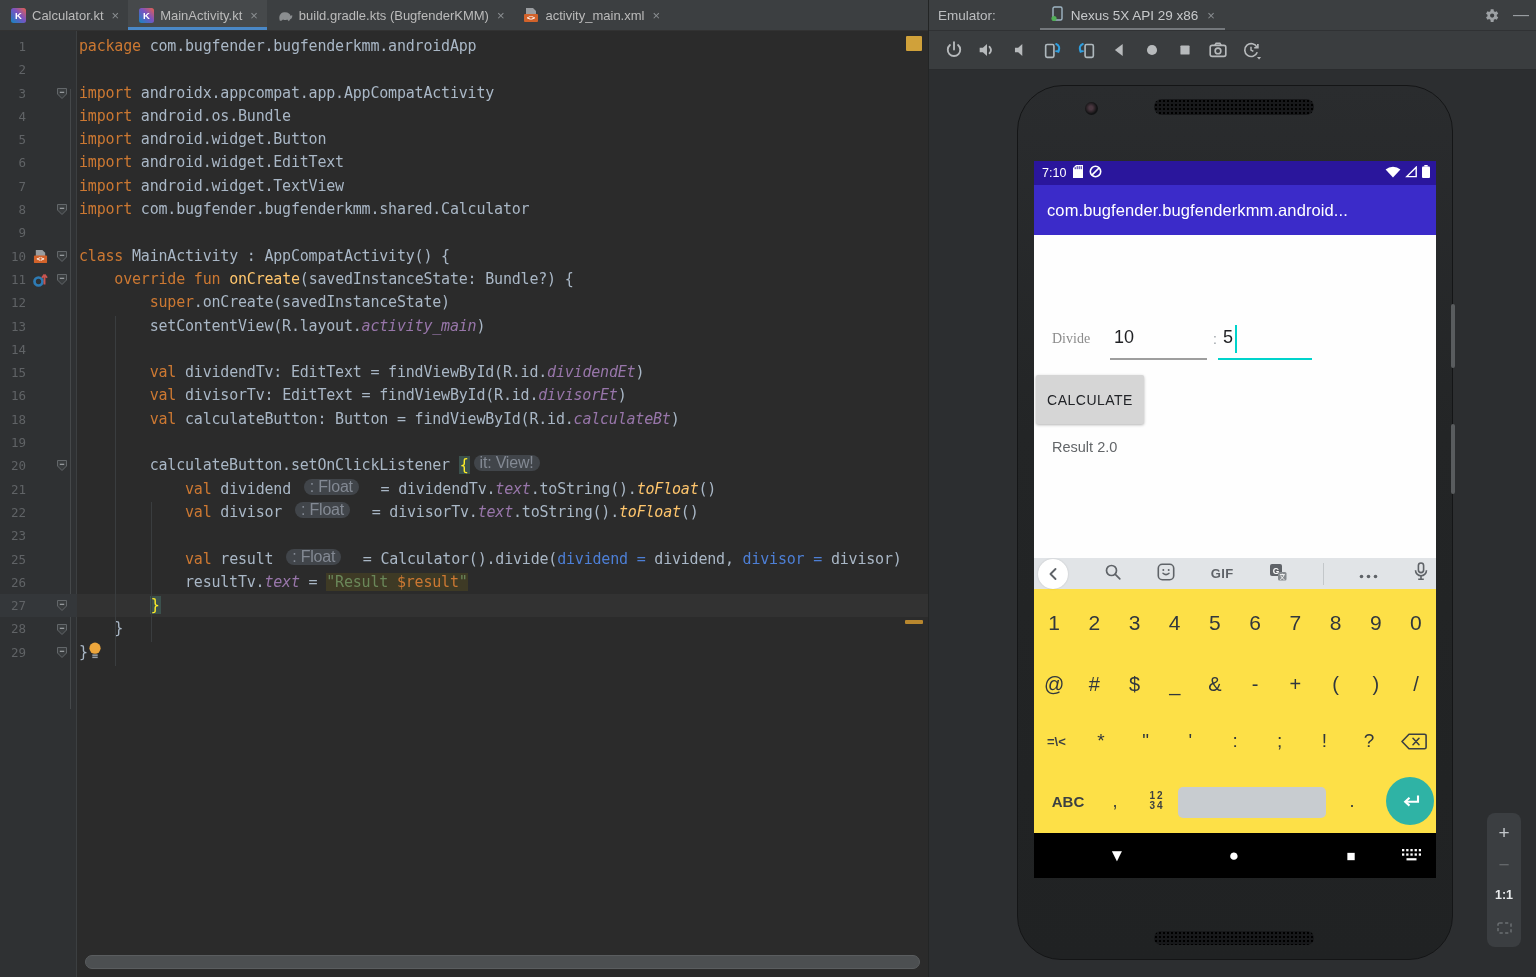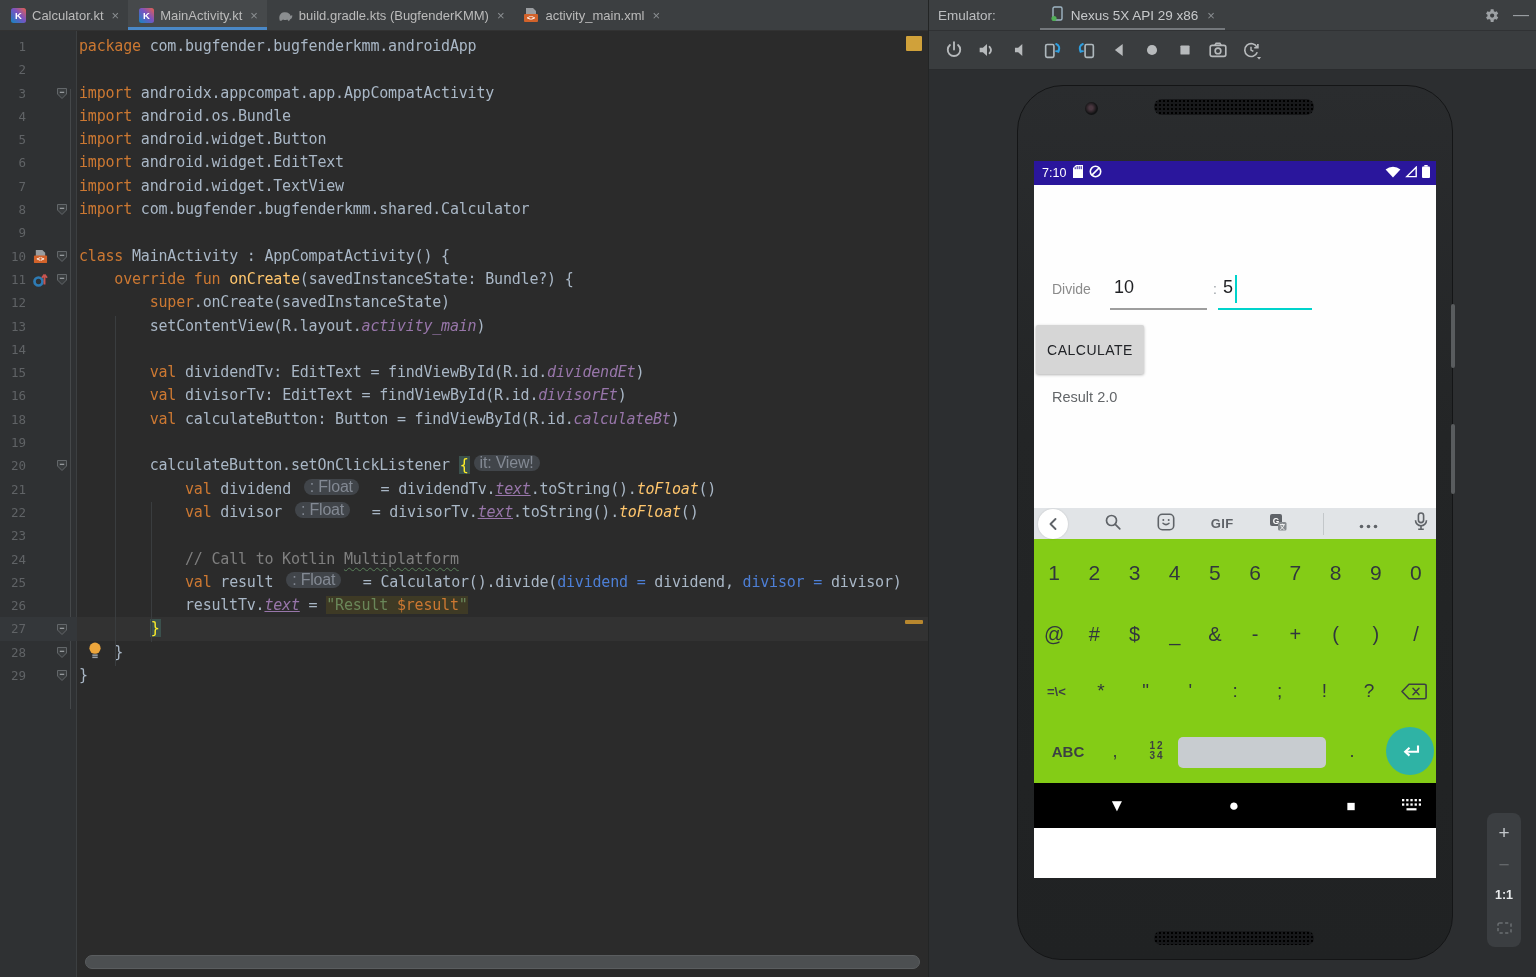--- a/index.html
+++ b/index.html
@@ -18,21 +18,21 @@
   .lines{position:absolute;left:0;top:4px;right:0;}
   .ln{display:flex;height:23.3px;line-height:23.3px;white-space:pre;}
   .ln .g{width:77px;flex:none;display:flex;align-items:center;}
   .ln .gnum{width:26px;text-align:right;font-family:"DejaVu Sans Mono",monospace;font-size:12.5px;color:#606366;font-style:normal;}
   .ln .gicon{width:29px;text-align:center;font-style:normal;display:flex;justify-content:center;align-items:center;}
   .ln .gfold{width:14px;font-style:normal;display:flex;justify-content:center;align-items:center;}
   .ln .cd{font-family:"DejaVu Sans Mono",monospace;font-size:15px;letter-spacing:-0.2px;color:#a9b7c6;padding-left:2px;flex:1;}
   .ln.cur{background:linear-gradient(90deg,#34373a 0,#34373a 77px,#323232 77px);}
   .tk-k{color:#cc7832;} .tk-d{color:#a9b7c6;} .tk-f{color:#ffc66d;}
   .tk-i{color:#9876aa;font-style:italic;}
-  .tk-p{color:#9876aa;font-style:italic;text-decoration:underline;}
+  .tk-p{color:#9876aa;font-style:italic;}
   .tk-x{color:#ffc66d;font-style:italic;margin-top:8px;}
   .tk-c{color:#7f7f7f;} .tk-w{color:#7f7f7f;text-decoration:underline wavy #59815a 1px;text-underline-offset:3px;}
   .tk-s{color:#6a8759;background:#3e3a25;} .tk-t{color:#cc7832;background:#3e3a25;}
   .tk-n{color:#4d7fd6;}
   .tk-b{color:#ffef28;background:#3b514d;padding:0 1px;}
   .tk-h{display:inline-block;background:#41454a;color:#838993;font-family:"Liberation Sans",sans-serif;
     font-size:16px;line-height:16px;border-radius:8px;padding:0 6px;margin:0 4px;vertical-align:2px;}
   .indent-guide{position:absolute;width:1px;background:#3a3d3f;}
   .fold-guide{position:absolute;width:1px;background:#45484a;}
   .bulb{position:absolute;left:88px;}
@@ -58,31 +58,31 @@
   .spk.top{top:13px;height:16px;} .spk.bot{top:845px;height:14px;}
   .side-btn{position:absolute;right:-3px;width:4px;background:#595c5e;border-radius:2px;}
   .screen{position:absolute;left:16px;top:75px;width:402px;height:717px;background:#fff;display:flex;flex-direction:column;overflow:hidden;}
   .sbar{height:24px;background:var(--status-bar,#2a169c);display:flex;align-items:center;color:#fff;flex:none;}
   .sbar .time{font-size:12.5px;margin-left:8px;}
   .sbar .lft{display:flex;align-items:center;gap:6px;margin-left:7px;}
   .sbar .rgt{margin-left:auto;display:flex;align-items:center;gap:4px;margin-right:6px;}
   .abar{height:50px;background:var(--app-bar,#3b2bc9);display:flex;align-items:center;flex:none;}
   .abar .ttl{color:#fff;font-size:16.5px;margin-left:13px;letter-spacing:.1px;}
   .pcontent{height:323px;position:relative;background:#fefefe;flex:none;}
-  .lbl-divide{position:absolute;left:18px;top:96px;font-size:14px;color:#8b8b8b;}
+  .lbl-divide{position:absolute;left:18px;top:96px;font-size:14px;color:#8b8b8b;font-family:Liberation Serif, serif;}
   .inp-val{position:absolute;top:92px;font-size:18px;color:#1f2023;}
   .inp1{left:80px;} .colon{left:179px;top:96px;font-size:14px;color:#9aa0a6;position:absolute;} .inp2{left:189px;}
   .ul1{position:absolute;left:76px;top:123px;width:97px;height:1.5px;background:#9e9e9e;}
   .ul2{position:absolute;left:184px;top:122.5px;width:94px;height:2.5px;background:var(--accent-teal,#00d3cb);}
   .caret{position:absolute;left:201px;top:90px;width:2px;height:28px;background:var(--accent-teal,#00d3cb);}
   .calc-btn{position:absolute;left:2px;top:140px;width:108px;height:49px;background:#d6d6d6;border:none;border-radius:2px;
     box-shadow:0 1px 3px rgba(0,0,0,.3);font-size:14px;color:#212327;letter-spacing:.5px;font-family:"Liberation Sans",sans-serif;}
   .result{position:absolute;left:18px;top:204px;font-size:14.5px;color:#636669;}
   
-  .kb{height:275px;background:#84cc16;display:flex;flex-direction:column;flex:none;}
+  .kb{height:275px;background:#fde047;display:flex;flex-direction:column;flex:none;}
   .kstrip{height:31px;background:#e1e4e7;display:flex;align-items:center;padding:0 8px 0 4px;justify-content:space-between;}
   .chev-circle{width:30px;height:30px;border-radius:50%;background:#fff;display:flex;align-items:center;justify-content:center;box-shadow:0 0 2px rgba(0,0,0,.15);}
   .sgif{font-size:13px;font-weight:bold;color:#5f6368;letter-spacing:.5px;}
   .sdiv{width:1px;height:22px;background:#c3c7ca;}
   .krow{display:flex;align-items:center;justify-content:space-around;flex:none;}
   .krow1{height:67px;} .krow2{height:57px;} .krow3{height:56px;}
   .krow4{height:64px;justify-content:flex-start;}
   .key{color:#31373d;font-size:21px;text-align:center;flex:1;font-family:"Liberation Sans",sans-serif;}
   .krow2 .key{font-size:20px;} .krow3 .key{font-size:19px;}
   .ksmall{font-size:13px !important;font-weight:bold;color:#3c4043;}
@@ -210,21 +210,20 @@
           <div class="ln"><span class="g"><i class="gnum">16</i><i class="gicon"></i><i class="gfold"></i></span><span class="cd"><span class="tk-d">        </span><span class="tk-k">val</span><span class="tk-d"> divisorTv: EditText = findViewById(R.id.</span><span class="tk-i">divisorEt</span><span class="tk-d">)</span></span></div>
           <div class="ln"><span class="g"><i class="gnum">18</i><i class="gicon"></i><i class="gfold"></i></span><span class="cd"><span class="tk-d">        </span><span class="tk-k">val</span><span class="tk-d"> calculateButton: Button = findViewById(R.id.</span><span class="tk-i">calculateBt</span><span class="tk-d">)</span></span></div>
           <div class="ln"><span class="g"><i class="gnum">19</i><i class="gicon"></i><i class="gfold"></i></span><span class="cd"></span></div>
           <div class="ln"><span class="g"><i class="gnum">20</i><i class="gicon"></i><i class="gfold"><svg width="10" height="11" viewBox="0 0 10 11">
                   <path d="M.5.5 h9 v5.5 L5 10.5 .5 6 Z" fill="#393c3e" stroke="#63676a"></path>
                   <line x1="2.8" y1="4.3" x2="7.2" y2="4.3" stroke="#a7abae" stroke-width="1.1"></line>
                 </svg></i></span><span class="cd"><span class="tk-d">        calculateButton.setOnClickListener </span><span class="tk-b">{</span><span class="tk-h">it: View!</span></span></div>
           <div class="ln"><span class="g"><i class="gnum">21</i><i class="gicon"></i><i class="gfold"></i></span><span class="cd"><span class="tk-d">            </span><span class="tk-k">val</span><span class="tk-d"> dividend </span><span class="tk-h">: Float</span><span class="tk-d">  = dividendTv.</span><span class="tk-p">text</span><span class="tk-d">.toString().</span><span class="tk-x">toFloat</span><span class="tk-d">()</span></span></div>
           <div class="ln"><span class="g"><i class="gnum">22</i><i class="gicon"></i><i class="gfold"></i></span><span class="cd"><span class="tk-d">            </span><span class="tk-k">val</span><span class="tk-d"> divisor </span><span class="tk-h">: Float</span><span class="tk-d">  = divisorTv.</span><span class="tk-p">text</span><span class="tk-d">.toString().</span><span class="tk-x">toFloat</span><span class="tk-d">()</span></span></div>
           <div class="ln"><span class="g"><i class="gnum">23</i><i class="gicon"></i><i class="gfold"></i></span><span class="cd"></span></div>
-          <div class="ln"><span class="g"><i class="gnum">24</i><i class="gicon"></i><i class="gfold"></i></span><span class="cd"><span class="tk-d">            </span><span class="tk-c">// Call to Kotlin </span><span class="tk-w">Multiplatform</span></span></div>
           <div class="ln"><span class="g"><i class="gnum">25</i><i class="gicon"></i><i class="gfold"></i></span><span class="cd"><span class="tk-d">            </span><span class="tk-k">val</span><span class="tk-d"> result </span><span class="tk-h">: Float</span><span class="tk-d">  = Calculator().divide(</span><span class="tk-n">dividend =</span><span class="tk-d"> dividend, </span><span class="tk-n">divisor =</span><span class="tk-d"> divisor)</span></span></div>
           <div class="ln"><span class="g"><i class="gnum">26</i><i class="gicon"></i><i class="gfold"></i></span><span class="cd"><span class="tk-d">            resultTv.</span><span class="tk-p">text</span><span class="tk-d"> = </span><span class="tk-s">"Result </span><span class="tk-t">$result</span><span class="tk-s">"</span></span></div>
           <div class="ln cur"><span class="g"><i class="gnum">27</i><i class="gicon"></i><i class="gfold"><svg width="10" height="11" viewBox="0 0 10 11">
                   <path d="M.5.5 h9 v5.5 L5 10.5 .5 6 Z" fill="#393c3e" stroke="#63676a"></path>
                   <line x1="2.8" y1="4.3" x2="7.2" y2="4.3" stroke="#a7abae" stroke-width="1.1"></line>
                 </svg></i></span><span class="cd"><span class="tk-d">        </span><span class="tk-b">}</span></span></div>
           <div class="ln"><span class="g"><i class="gnum">28</i><i class="gicon"></i><i class="gfold"><svg width="10" height="11" viewBox="0 0 10 11">
                   <path d="M.5.5 h9 v5.5 L5 10.5 .5 6 Z" fill="#393c3e" stroke="#63676a"></path>
                   <line x1="2.8" y1="4.3" x2="7.2" y2="4.3" stroke="#a7abae" stroke-width="1.1"></line>
                 </svg></i></span><span class="cd"><span class="tk-d">    }</span></span></div>
@@ -358,20 +357,23 @@
             <span><svg width="13" height="12" viewBox="0 0 13 12">
                   <path d="M1.8 10.6h9.4V1.2Z" fill="none" stroke="#fff" stroke-width="1.4"></path>
                 </svg></span>
             <span><svg width="8" height="13" viewBox="0 0 8 13">
                   <rect x="2.3" y="0" width="3.4" height="1.6" fill="#fff"></rect>
                   <rect x="0" y="1.4" width="8" height="11.6" rx="1" fill="#fff"></rect>
                 </svg></span>
           </span>
         </div>
 
+        <div class="abar">
+          <span class="ttl">com.bugfender.bugfenderkmm.android...</span>
+        </div>
 
         <div class="pcontent">
           <span class="lbl-divide">Divide</span>
           <span class="inp-val inp1">10</span>
           <span class="colon">:</span>
           <span class="inp-val inp2">5</span>
           <span class="caret"></span>
           <span class="ul1"></span>
           <span class="ul2"></span>
           <button class="calc-btn">CALCULATE</button>

